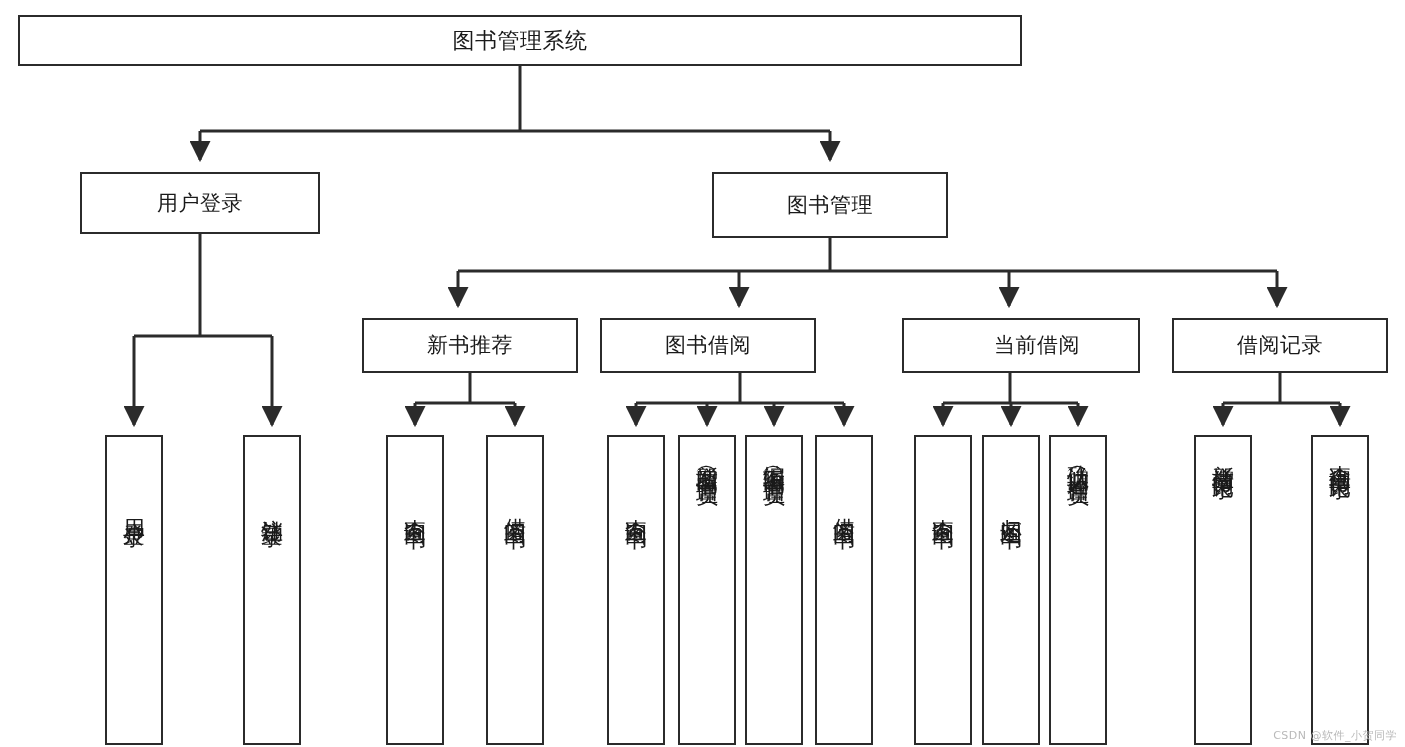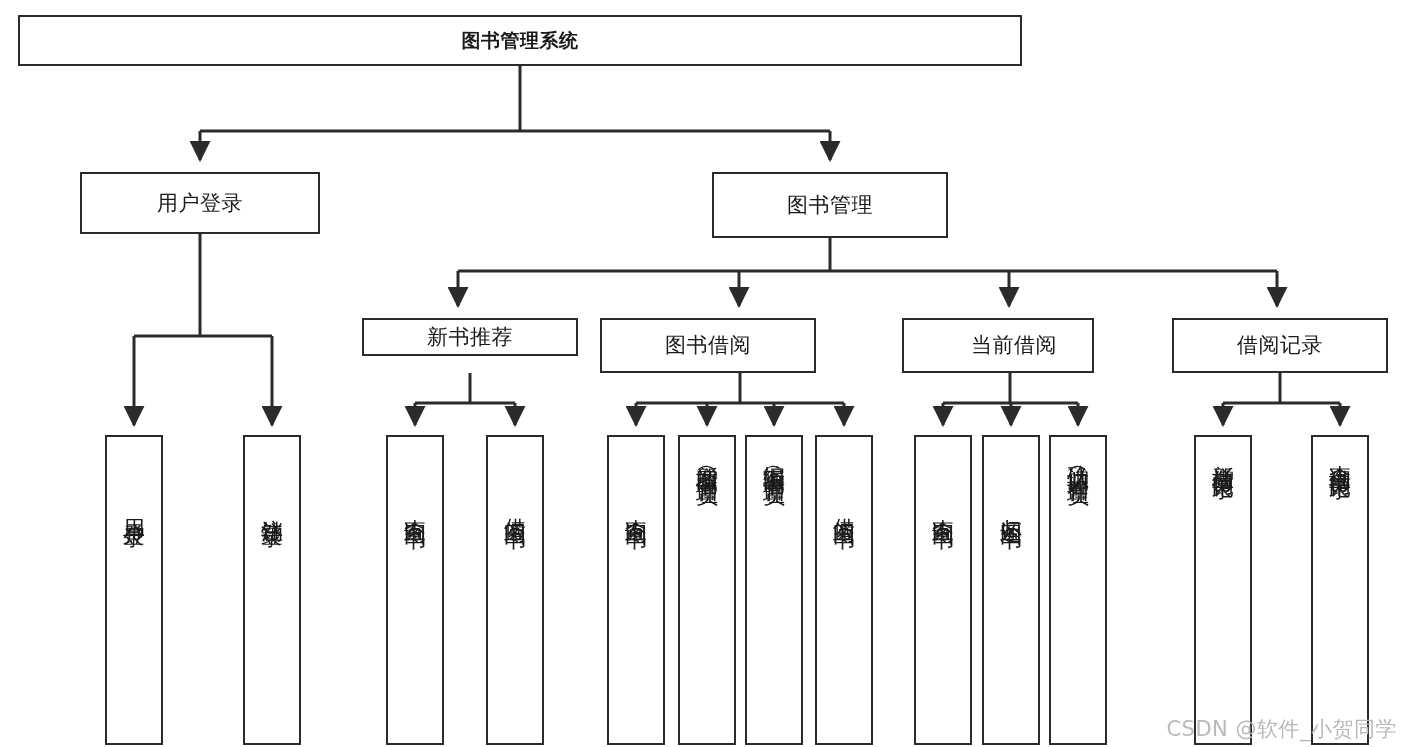--- a/index.html
+++ b/index.html
@@ -38,23 +38,22 @@
   .node .label {
     text-align: center;
     line-height: 1.08;
     white-space: pre-line;
   }
   .node.horiz .label {
     font-size: 21px;
     letter-spacing: 0.5px;
   }
   .node.root .label {
-    font-size: 19px;
+    font-size: 22px;
     letter-spacing: 0.5px;
-    font-weight: bold;
   }
   .node.vert {
     align-items: flex-start;
     justify-content: center;
     padding-top: 6px;
   }
   .node.vert .label {
     writing-mode: vertical-rl;
     text-orientation: upright;
     font-size: 22px;
@@ -65,21 +64,21 @@
   .node.vert.mid .label {
     margin-top: 58px;
   }
   .node.vert.tall .label {
     margin-top: 4px;
   }
   .watermark {
     position: absolute;
     right: 8px;
     bottom: 4px;
-    font-size: 21px;
+    font-size: 11px;
     color: #b9b9b9;
     letter-spacing: 0.5px;
     white-space: nowrap;
   }
 </style>
 </head>
 <body>
 
 <div id="canvas">
 
@@ -137,27 +136,27 @@
     <span class="label">图书管理系统</span>
   </div>
 
   <div class="node horiz" style="left:80px; top:172px; width:240px; height:62px;">
     <span class="label">用户登录</span>
   </div>
   <div class="node horiz" style="left:712px; top:172px; width:236px; height:66px;">
     <span class="label">图书管理</span>
   </div>
 
-  <div class="node horiz" style="left:362px; top:318px; width:216px; height:38px;font-family:Liberation Serif, serif;">
+  <div class="node horiz" style="left:362px; top:318px; width:216px; height:55px;font-family:Liberation Serif, serif;">
     <span class="label">新书推荐</span>
   </div>
   <div class="node horiz" style="left:600px; top:318px; width:216px; height:55px;">
     <span class="label">图书借阅</span>
   </div>
-  <div class="node horiz" style="left:902px; top:318px; width:192px; height:55px;padding-left:32px;">
+  <div class="node horiz" style="left:902px; top:318px; width:238px; height:55px;padding-left:32px;">
     <span class="label">当前借阅</span>
   </div>
   <div class="node horiz" style="left:1172px; top:318px; width:216px; height:55px;">
     <span class="label">借阅记录</span>
   </div>
 
   <div class="node vert mid" style="left:105px; top:435px; width:58px; height:310px;">
     <span class="label">用户登录</span>
   </div>
   <div class="node vert mid" style="left:243px; top:435px; width:58px; height:310px;">

